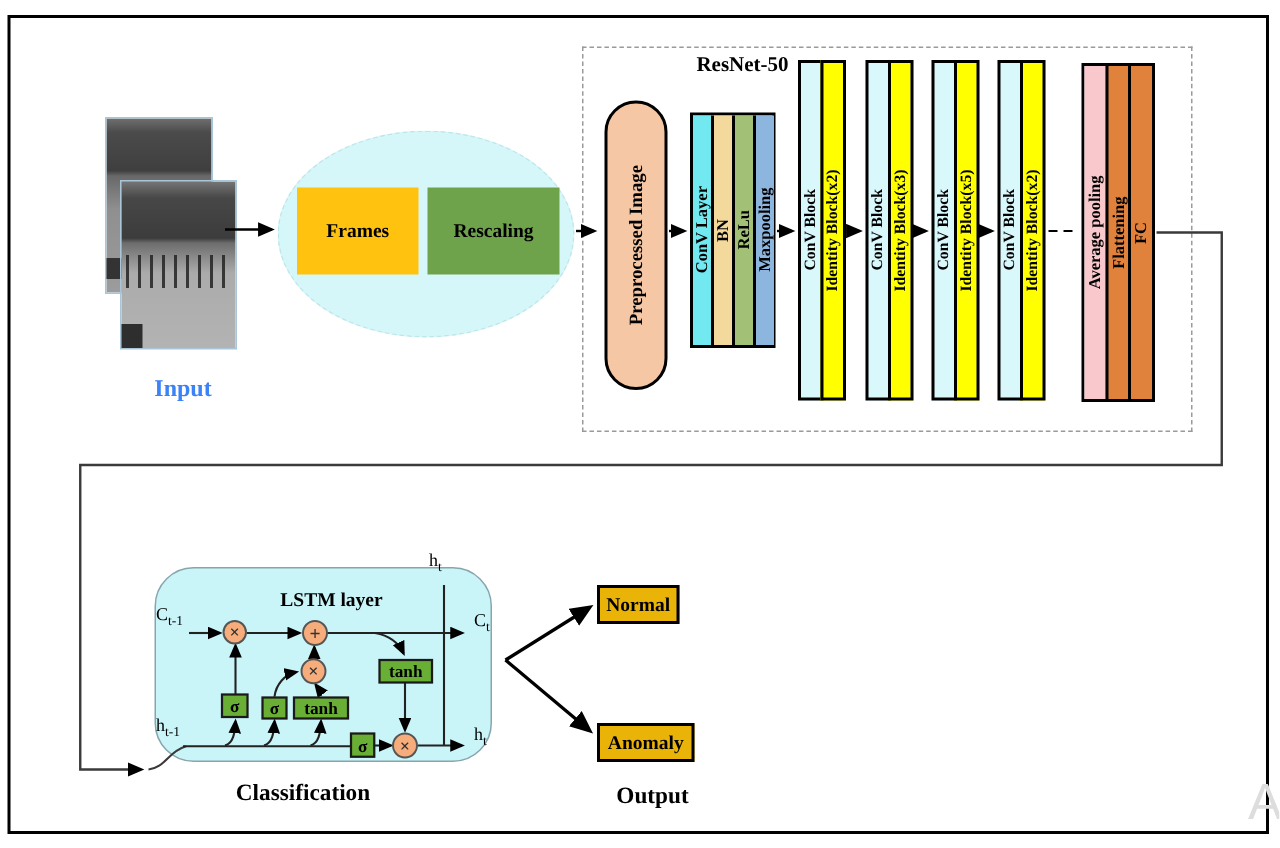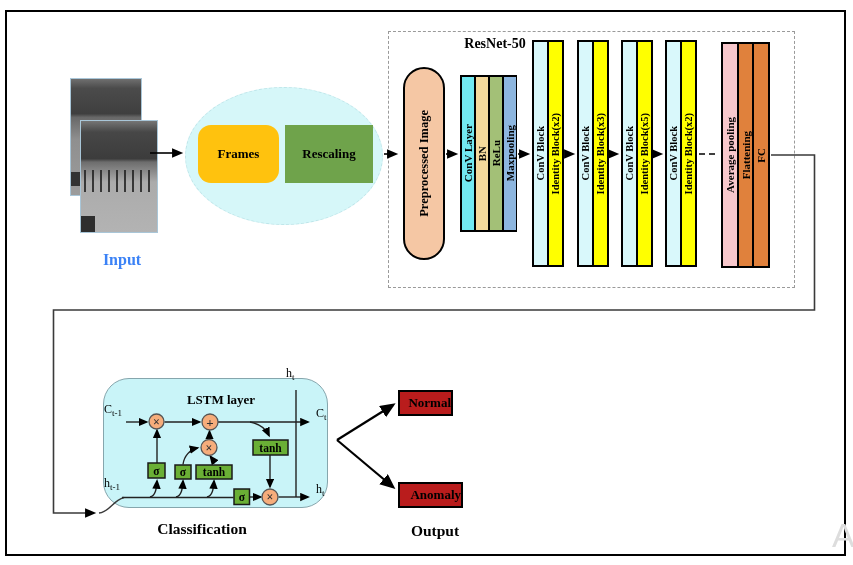--- a/index.html
+++ b/index.html
@@ -15,21 +15,21 @@
     background:linear-gradient(180deg,#757575 0%,#474747 10%,#3c3c3c 34%,#6d6d6d 37%,#ababab 55%,#b3b3b3 100%);}
   #photo-front .people{position:absolute;left:4%;top:44%;width:92%;height:20%;
     background:repeating-linear-gradient(90deg,rgba(35,35,35,.85) 0 2px,transparent 2px 8px);}
   #photo-front .patch{position:absolute;left:0;bottom:0;width:18%;height:14%;background:#2e2e2e;}
   #photo-back .patch{position:absolute;left:0;bottom:8%;width:20%;height:12%;background:#333;}
   .caption{font-weight:bold;color:#3b82f6;text-align:center;z-index:3;}
   
   #ellipse{left:185px;top:87px;width:198px;height:138px;border-radius:50%;
     background:#d6f7f9;border:1px dashed #bfe6ea;box-sizing:border-box;z-index:2;}
   .pbox{display:flex;align-items:center;justify-content:center;font-weight:bold;font-size:13px;z-index:3;}
-  #frames-box{left:198px;top:125px;width:81px;height:58px;background:#ffc20e;border-radius:13px;}
+  #frames-box{left:198px;top:125px;width:81px;height:58px;background:#ffc20e;}
   #rescaling-box{left:285px;top:125px;width:88px;height:58px;background:#6fa34b;}
   
   #fe-box{left:388px;top:31px;width:407px;height:257px;border:1px dashed #9a9a9a;box-sizing:border-box;z-index:2;}
   
   #pill{left:403px;top:67px;width:42px;height:193px;background:#f5c7a4;border:2px solid #000;
     border-radius:21px;box-sizing:border-box;display:flex;align-items:center;justify-content:center;z-index:3;}
   .vtext{writing-mode:vertical-rl;transform:rotate(180deg);font-weight:bold;white-space:nowrap;
     font-family:"Liberation Serif","DejaVu Serif",serif;color:#000;}
   
   .stack{display:flex;border:2px solid #000;box-sizing:border-box;z-index:3;}
@@ -46,21 +46,21 @@
   .pair .vtext{font-size:10.5px;}
   .c-conv{background:#d9f8fb;} .c-ident{background:#ffff00;}
   
   .seclabel{font-weight:bold;text-align:center;z-index:3;color:#000;}
   
   #lstm-cell{left:103px;top:378px;width:225px;height:130px;border-radius:26px;
     background:#c9f4f8;border:1px solid #86a6ad;box-sizing:border-box;z-index:2;}
   .sublabel{position:absolute;font-size:12px;color:#000;z-index:4;}
   .sublabel sub{font-size:9px;}
   
-  .outbox{border:2px solid #000;background:#b91c1c;display:flex;align-items:center;justify-content:flex-end;
+  .outbox{border:2px solid #000;background:#eab308;display:flex;align-items:center;justify-content:center;
     font-weight:bold;font-size:13px;box-sizing:border-box;z-index:3;}
   #normal-box{left:398px;top:390px;width:55px;height:26px;}
   #anomaly-box{left:398px;top:482px;width:65px;height:26px;}
   #watermark{left:832px;top:516px;font-family:"Liberation Sans",sans-serif;font-size:34px;color:#ddd;z-index:6;}
   #wires{position:absolute;left:0;top:0;width:853px;height:565px;z-index:5;pointer-events:none;}
 </style>
 </head>
 <body>
 
 <div id="canvas">

